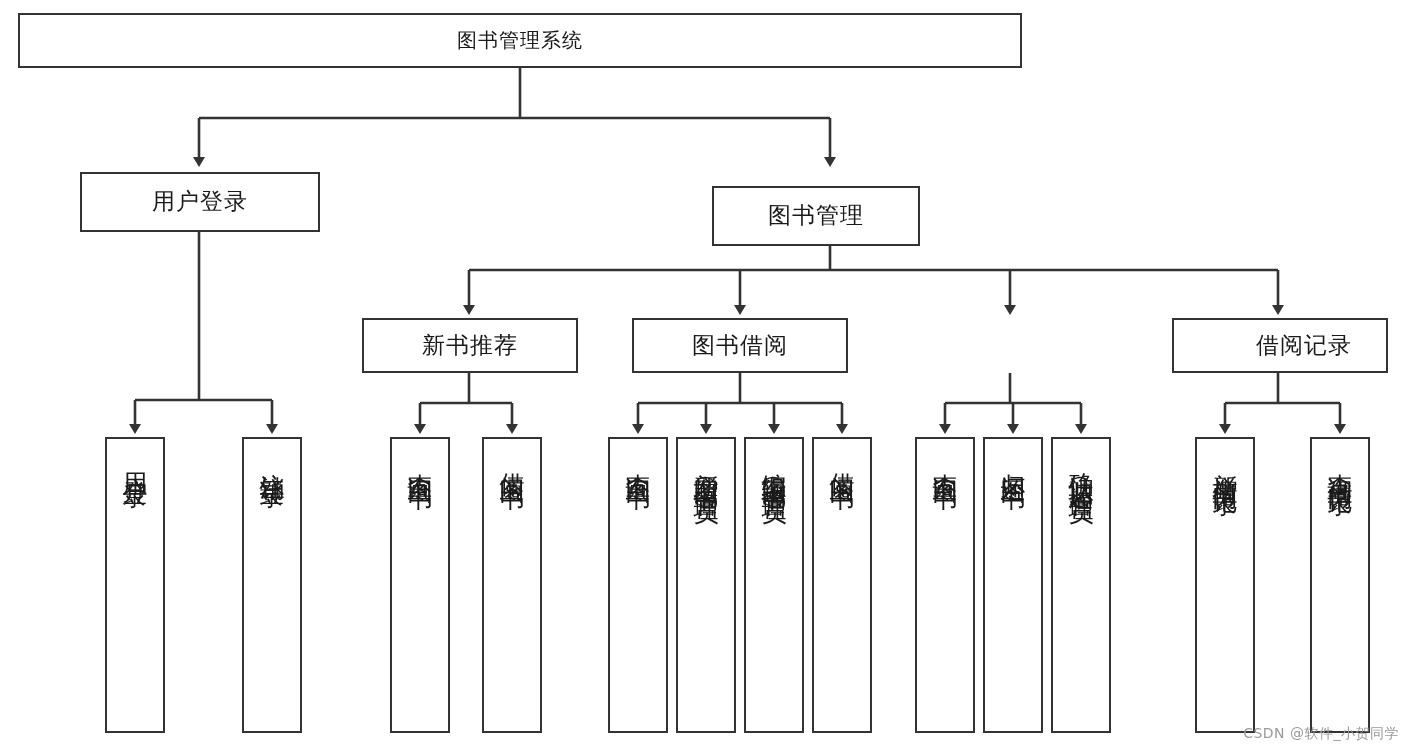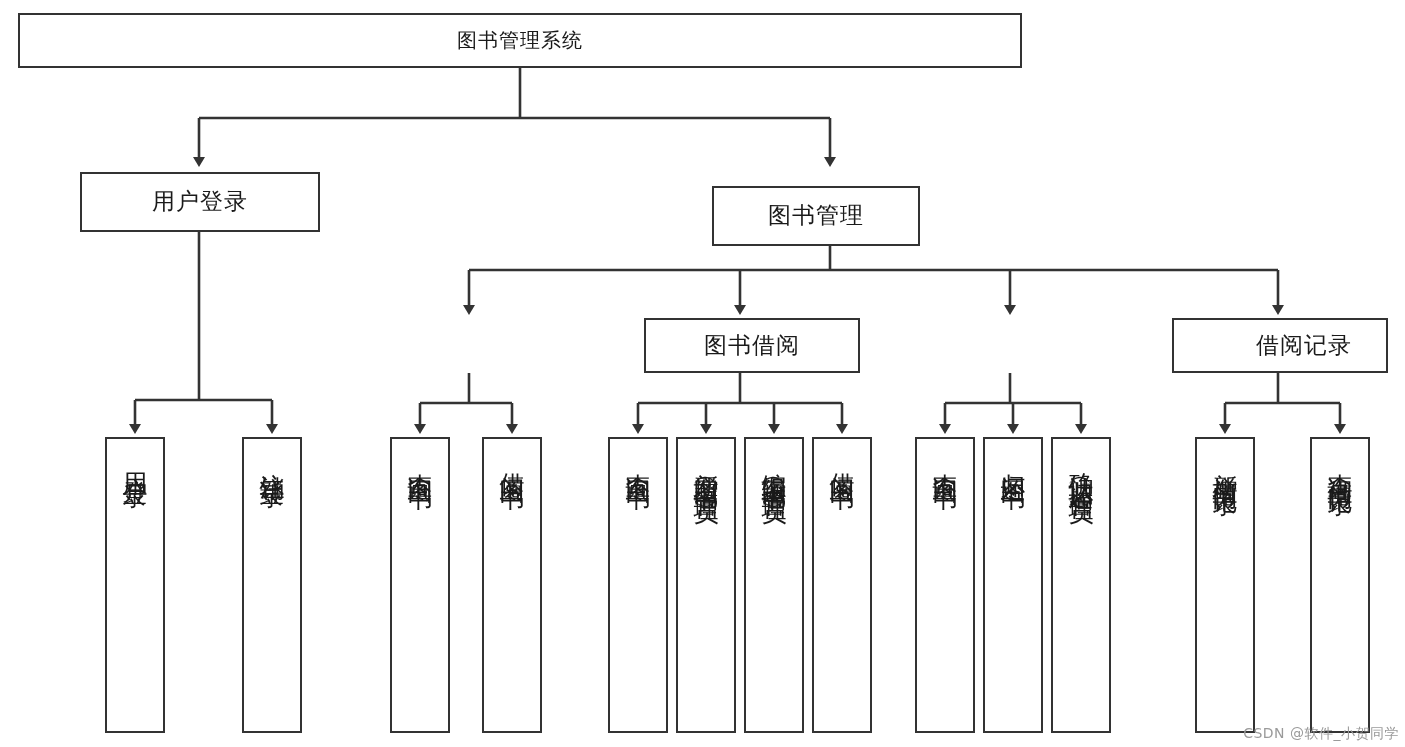--- a/index.html
+++ b/index.html
@@ -114,21 +114,24 @@
     <span class="lbl">图书管理系统</span>
   </div>
 
   <div class="node h-node" style="left:80px;top:172px;width:240px;height:60px;">
     <span class="lbl">用户登录</span>
   </div>
   <div class="node h-node" style="left:712px;top:172px;width:208px;height:60px;margin-top:14px;">
     <span class="lbl">图书管理</span>
   </div>
 
-  <div class="node h-node" style="left:632px;top:318px;width:216px;height:55px;margin-left:12px;">
+  <div class="node h-node" style="left:362px;top:318px;width:216px;height:55px;">
+    <span class="lbl">新书推荐</span>
+  </div>
+  <div class="node h-node" style="left:632px;top:318px;width:216px;height:55px;">
     <span class="lbl">图书借阅</span>
   </div>
   <div class="node h-node" style="left:1172px;top:318px;width:216px;height:55px;padding-left:48px;">
     <span class="lbl">借阅记录</span>
   </div>
 
   <div class="node leaf" style="left:105px;top:437px;width:60px;height:296px;">
     <span class="lbl">用户登录</span>
   </div>
   <div class="node leaf" style="left:242px;top:437px;width:60px;height:296px;">

